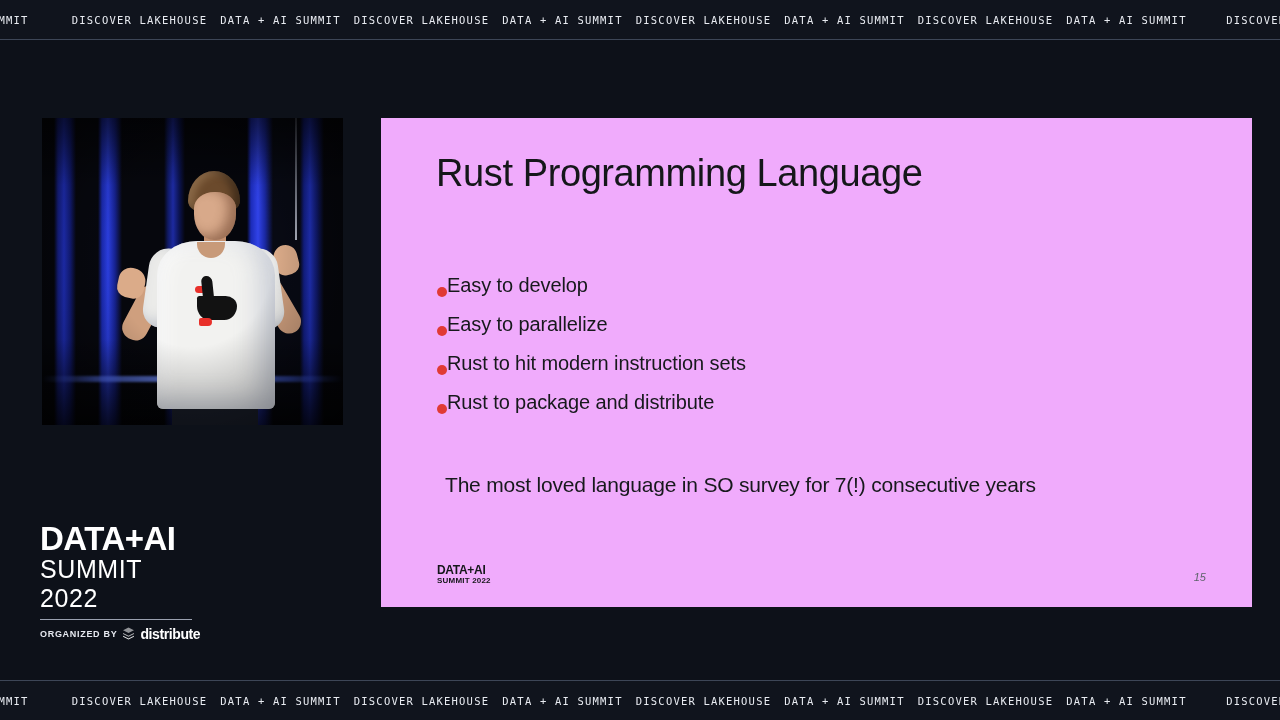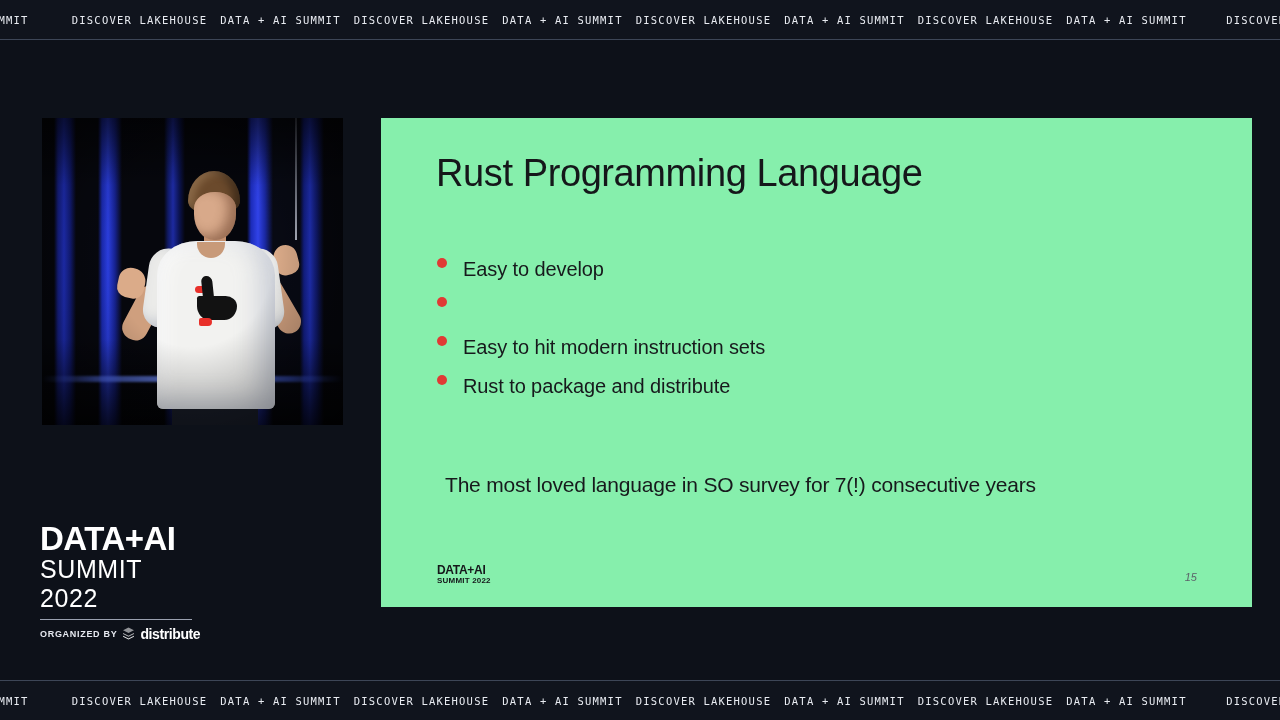--- a/index.html
+++ b/index.html
@@ -276,21 +276,21 @@
     color: #ffffff;
   }
 
   
   .slide {
     position: absolute;
     left: 381px;
     top: 118px;
     width: 871px;
     height: 489px;
-    background: #86efac;
+    background: #f0abfc;
     color: #101214;
     overflow: hidden;
   }
   .slide-title {
     position: absolute;
     left: 55px;
     top: 34px;
     font-size: 38px;
     font-weight: 500;
     letter-spacing: -0.4px;
@@ -299,22 +299,22 @@
   }
   .bullets {
     position: absolute;
     left: 56px;
     top: 140px;
     list-style: none;
     width: 420px;
   }
   .bullets li {
     display: flex;
-    align-items: flex-start;
-    gap: 16px;
+    align-items: flex-end;
+    gap: 0;
     height: 39px;
     font-size: 20px;
     color: #17191c;
     letter-spacing: -0.1px;
   }
   .bullet-dot {
     flex: 0 0 auto;
     width: 10px; height: 10px;
     border-radius: 50%;
     background: #e03a34;
@@ -331,21 +331,21 @@
     position: absolute;
     left: 56px;
     bottom: 22px;
     color: #15171a;
     line-height: 1.05;
   }
   .sf-l1 { font-size: 12px; font-weight: bold; letter-spacing: -0.3px; }
   .sf-l2 { font-size: 8px; font-weight: bold; letter-spacing: 0.2px; }
   .slide-page-num {
     position: absolute;
-    right: 55px;
+    right: 46px;
     bottom: 24px;
     font-size: 11px;
     color: #5c6269;
     font-style: italic;
   }
 </style>
 </head>
 <body>
 
 <div class="stage">
@@ -411,24 +411,25 @@
 
     <div class="slide-title">Rust Programming Language</div>
 
     <ul class="bullets">
       <li>
         <span class="bullet-dot"></span>
         <span>Easy to develop</span>
       </li>
       <li>
         <span class="bullet-dot"></span>
+        <span>Easy to parallelize</span>
       </li>
       <li>
         <span class="bullet-dot"></span>
-        <span>Easy to hit modern instruction sets</span>
+        <span>Rust to hit modern instruction sets</span>
       </li>
       <li>
         <span class="bullet-dot"></span>
         <span>Rust to package and distribute</span>
       </li>
     </ul>
 
     <div class="subtitle">The most loved language in SO survey for 7(!) consecutive years</div>
 
     <div class="slide-footer-logo">

